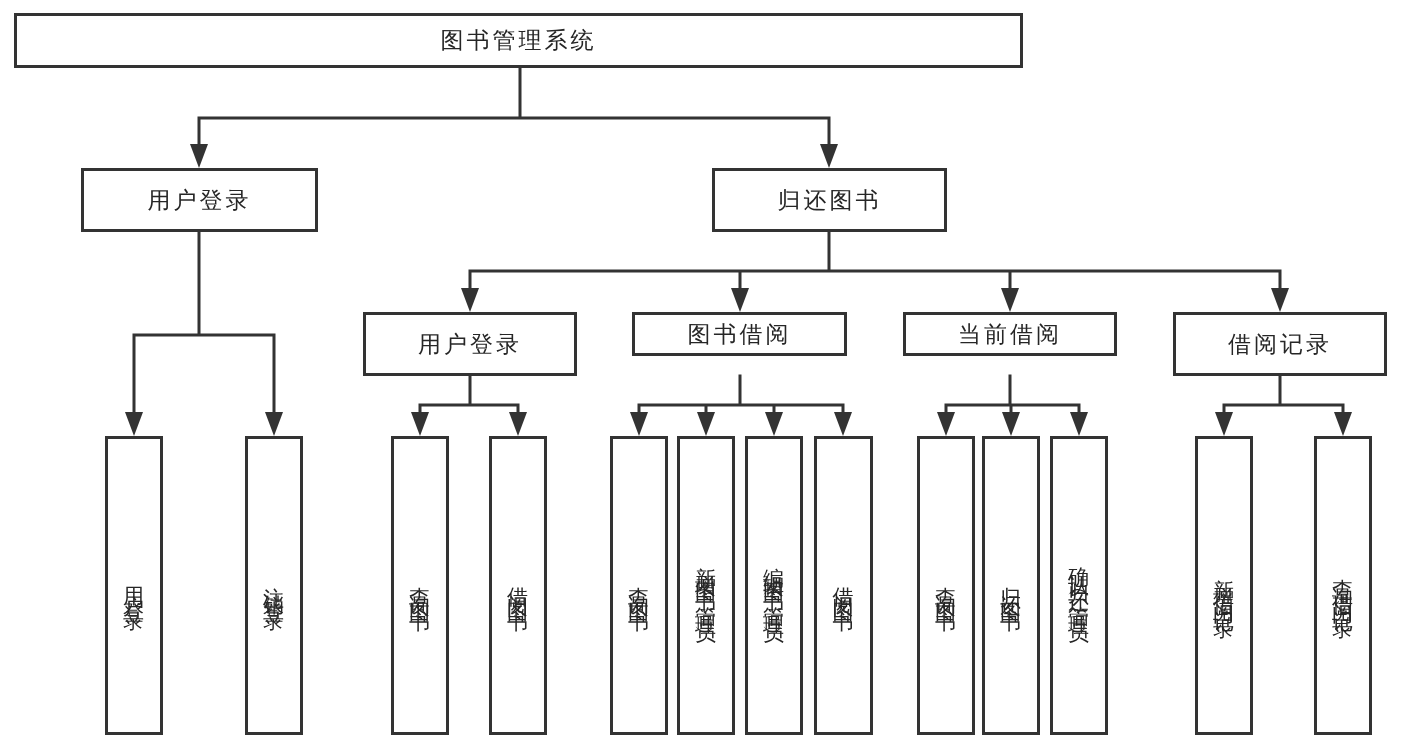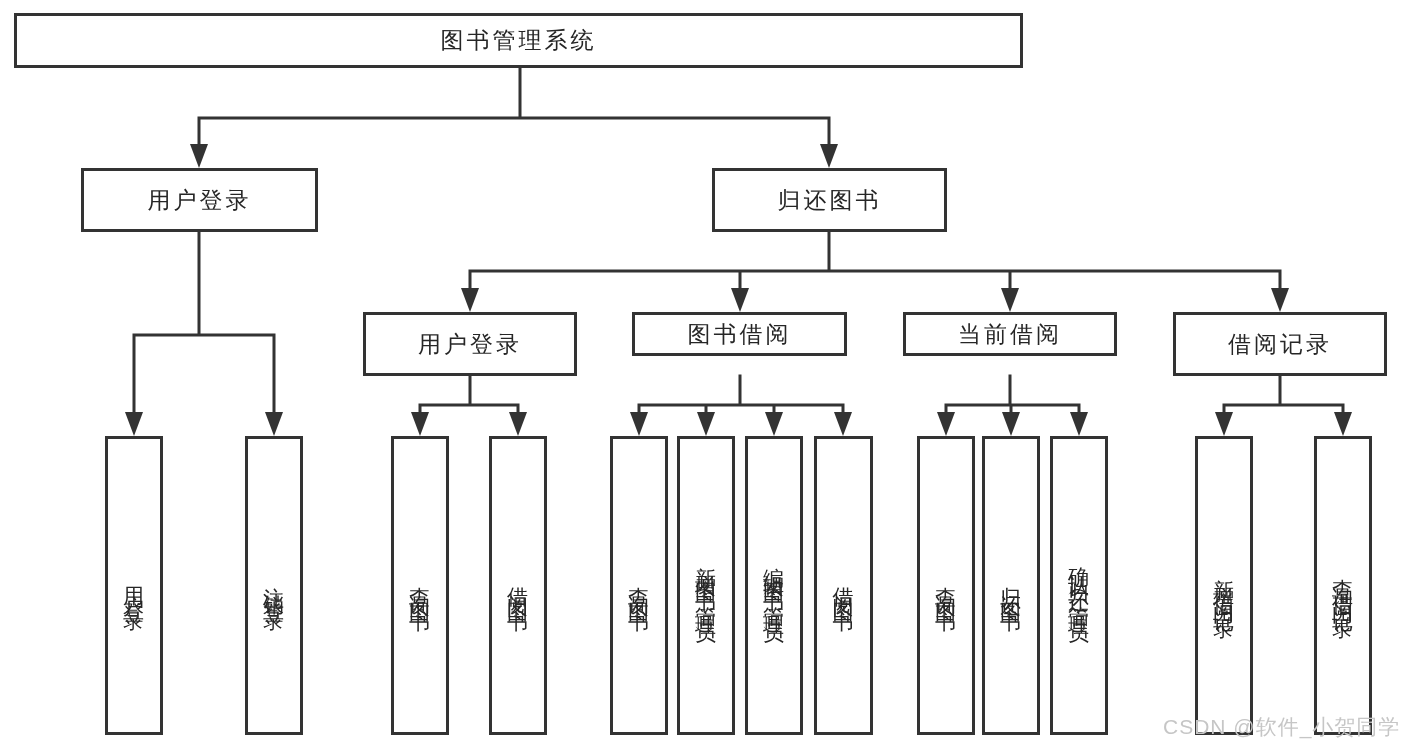--- a/index.html
+++ b/index.html
@@ -140,14 +140,13 @@
     <span>确认归还（管理员）</span>
   </div>
 
   <div class="node v" style="left:1195px;top:436px;width:58px;height:299px">
     <span>新增借阅记录</span>
   </div>
   <div class="node v" style="left:1314px;top:436px;width:58px;height:299px">
     <span>查询借阅记录</span>
   </div>
 
-  <div id="watermark">CSDN @软件_小贺同学</div>
 </div>
 
 </body></html>

